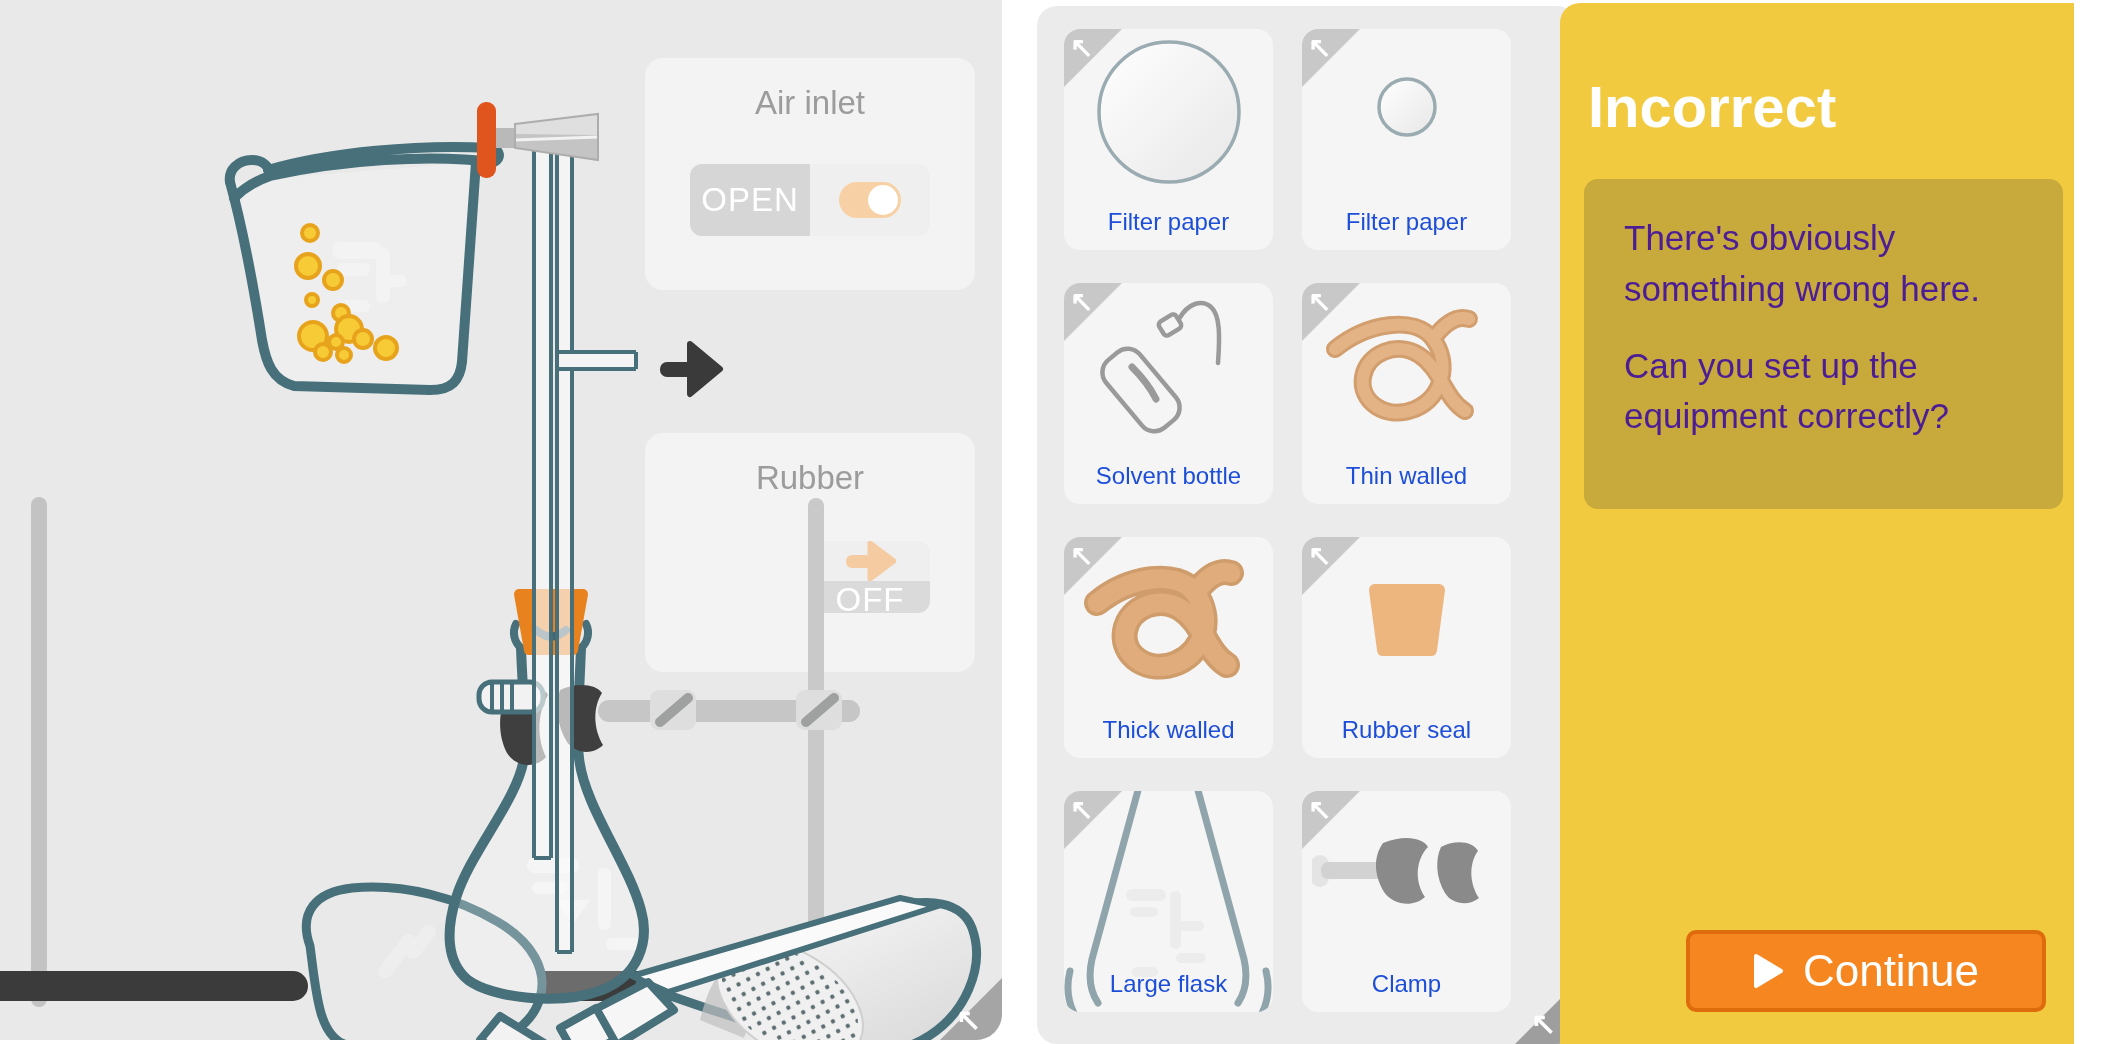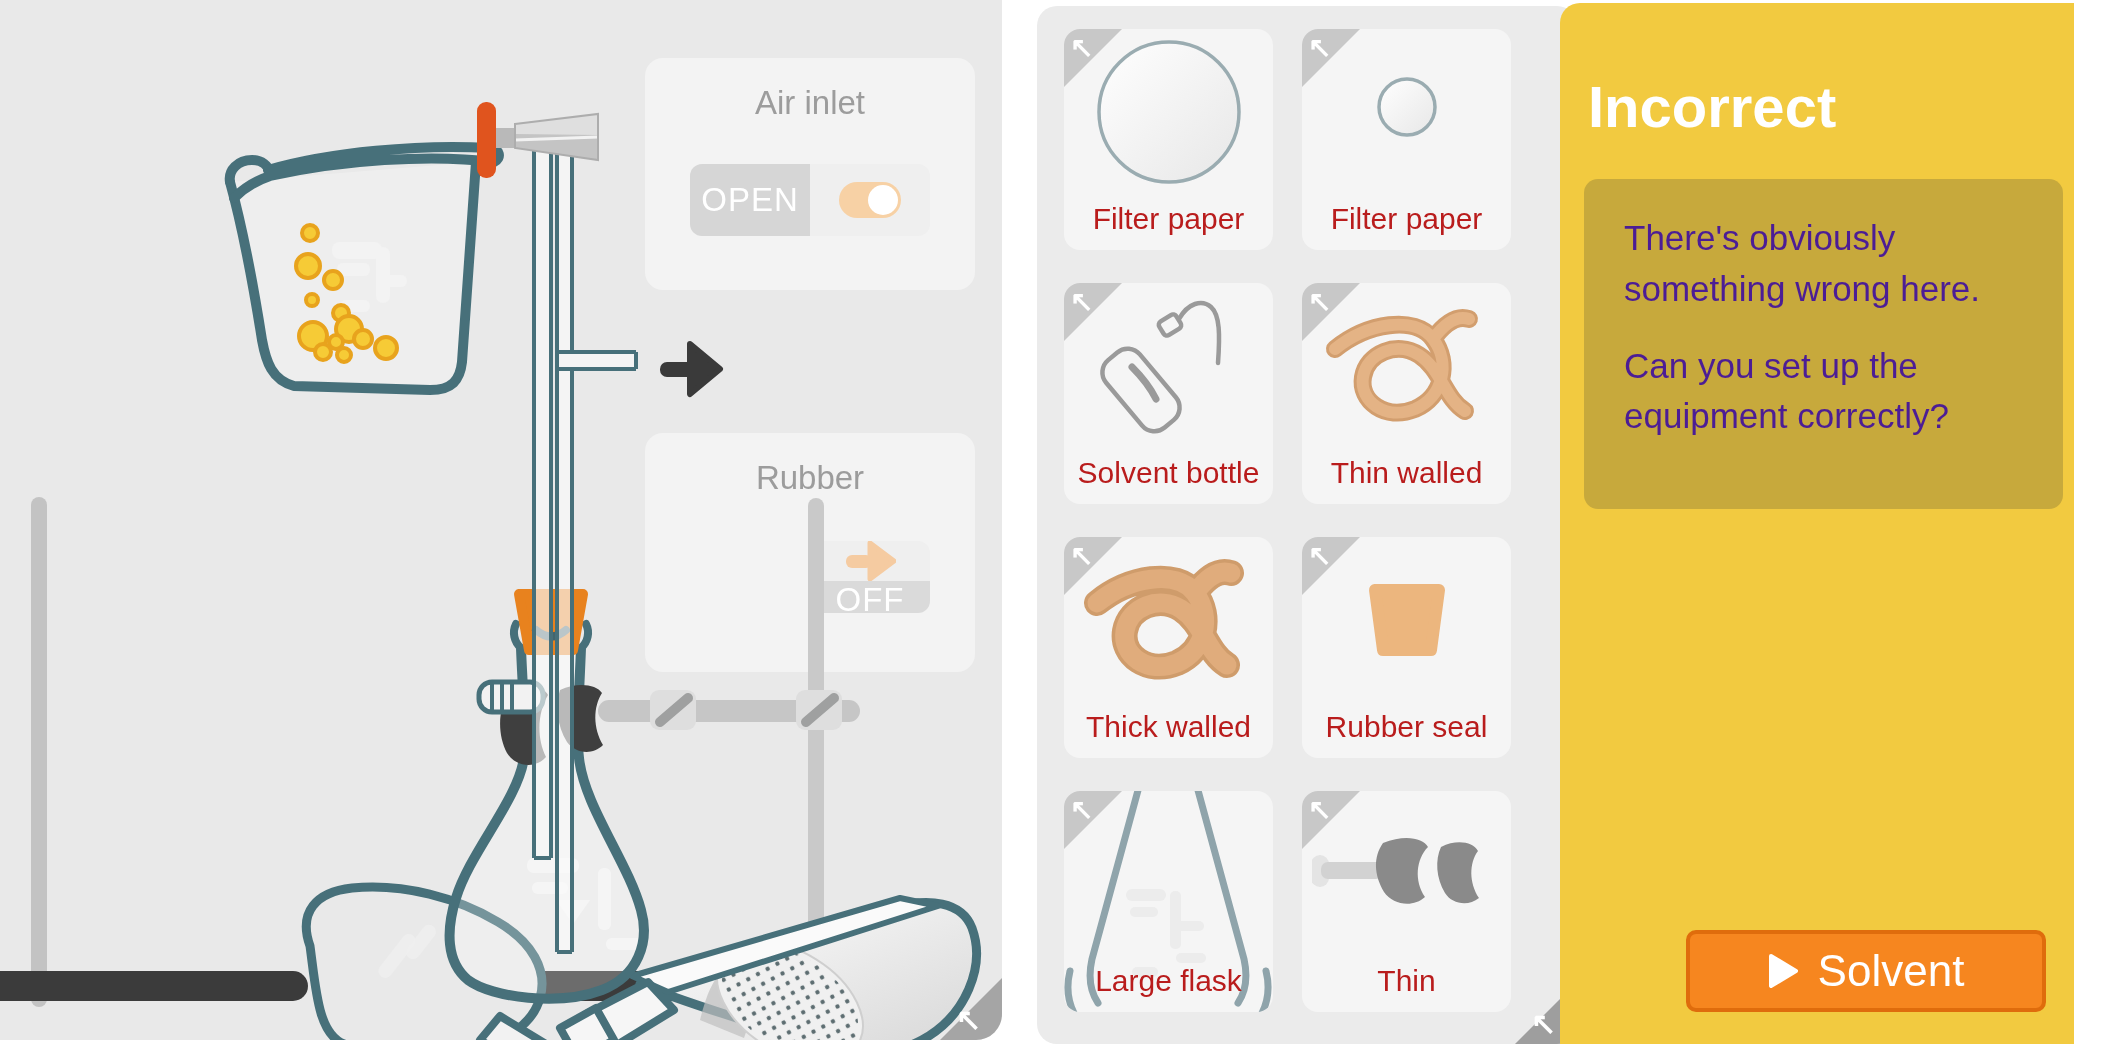--- a/index.html
+++ b/index.html
@@ -34,21 +34,21 @@
     background:#ebebeb;border-radius:20px;overflow:hidden;}
   .equip-card{position:absolute;width:209px;height:221px;background:#f5f5f5;
     border-radius:16px;overflow:hidden;}
   .card-corner{position:absolute;left:0;top:0;width:0;height:0;
     border-top:58px solid #c8c8c8;border-right:58px solid transparent;}
   .card-corner .arrow-glyph{position:absolute;left:6px;top:-56px;color:#ffffff;
     font-size:28px;font-weight:bold;}
   .equip-icon{position:absolute;left:0;top:8px;width:209px;height:150px;
     display:flex;align-items:center;justify-content:center;}
   .equip-label{position:absolute;left:0;bottom:14px;width:100%;text-align:center;
-    font-size:30px;color:#b91c1c;}
+    font-size:24px;color:#1d4ed8;}
   .col1{left:27px;} .col2{left:265px;}
   .row1{top:23px;} .row2{top:277px;} .row3{top:531px;} .row4{top:785px;}
 
   
   .feedback-panel{position:absolute;left:1560px;top:3px;width:514px;height:1041px;
     background:#f2ca40;border-radius:20px 0 0 0;}
   .feedback-title{margin:70px 0 0 28px;color:#ffffff;font-size:58px;}
   .feedback-box{position:absolute;left:24px;top:176px;width:479px;height:330px;
     background:#c7a93c;border-radius:14px;box-sizing:border-box;padding:34px 40px;}
   .feedback-box p{margin:0 0 26px 0;color:#4c1d95;font-size:35px;line-height:1.45;}
@@ -363,35 +363,35 @@
           <g transform="translate(95,72)">
             <rect x="-96" y="-16" width="18" height="32" rx="9" fill="#e4e4e4"></rect>
             <rect x="-86" y="-9" width="62" height="17" rx="7" fill="#d2d2d2"></rect>
             <g fill="#8a8a8a">
               <path d="M-24 -28 C-2 -37 16 -33 21 -24 C9 -12 7 10 18 26 C6 37 -14 34 -23 21 C-33 4 -34 -14 -24 -28 Z"></path>
               <path d="M34 -24 C50 -32 66 -29 71 -20 C62 -8 62 12 72 27 C61 36 45 33 38 22 C29 7 28 -11 34 -24 Z"></path>
             </g>
           </g>
         </svg>
       </div>
-      <span class="equip-label">Thin</span>
+      <span class="equip-label">Clamp</span>
     </div>
 
     <div class="panel-corner" style="border-bottom-color:#9e9e9e;">
       <span class="arrow-glyph">↖</span>
     </div>
   </section>
 
   <section class="feedback-panel">
     <h1 class="feedback-title">Incorrect</h1>
     <div class="feedback-box">
       <p>There's obviously something wrong here.</p>
       <p>Can you set up the equipment correctly?</p>
     </div>
     <div class="continue-button">
       <svg width="30" height="34" viewBox="0 0 30 34">
         <path d="M3 2 L28 17 L3 32 Z" fill="#ffffff" stroke="#ffffff" stroke-width="4" stroke-linejoin="round"></path>
       </svg>
-      <span class="continue-label">Solvent</span>
+      <span class="continue-label">Continue</span>
     </div>
   </section>
 
 </div>
 
 </body></html>

